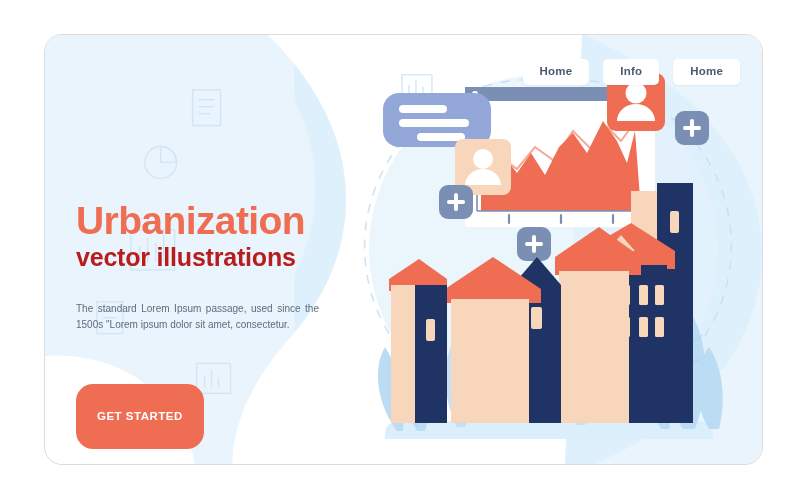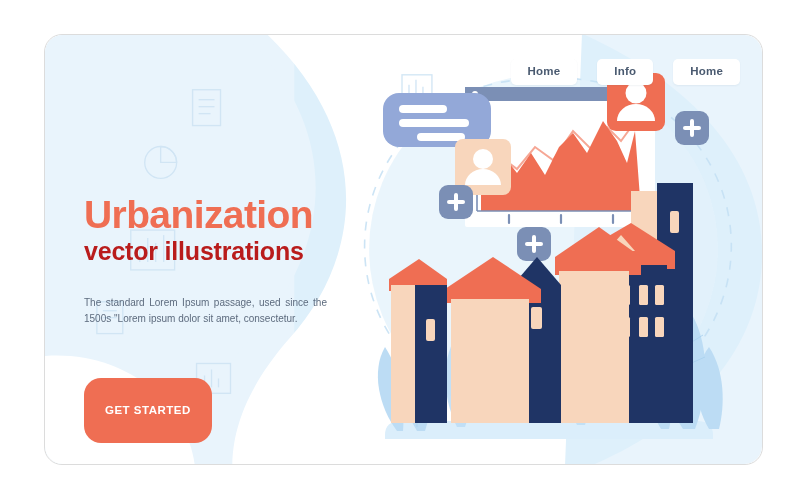--- a/index.html
+++ b/index.html
@@ -17,32 +17,32 @@
     width:719px; height:431px;
     border-radius:18px;
     background:#ffffff;
     border:1px solid #dcdcdc;
     overflow:hidden;
   }
   .bg-layer { position:absolute; inset:0; overflow:hidden; }
   .bg-layer svg { position:absolute; inset:0; width:100%; height:100%; display:block; }
 
   
-  .nav { position:absolute; top:24px; right:22px; display:flex; gap:20px; z-index:40; }
+  .nav { position:absolute; top:24px; right:22px; display:flex; gap:14px; z-index:40; }
   .nav-btn {
     background:#ffffff; color:#4a5a70;
     font-size:11.5px; font-weight:bold;
     border:none; border-radius:5px;
     padding:7px 17px; cursor:pointer;
     letter-spacing:.2px; line-height:1;
     box-shadow:0 1px 2px rgba(60,80,110,.07);
   }
 
   
-  .copy { position:absolute; left:31px; top:160px; width:278px; z-index:30;margin-left:8px; }
+  .copy { position:absolute; left:31px; top:166px; width:278px; z-index:30; }
   .headline {
     font-size:39px; font-weight:bold; color:#ef6e53;
     letter-spacing:-0.6px; line-height:1.0; white-space:nowrap;
   }
   .subhead {
     font-size:25px; color:#b91c1c; font-weight:bold;
     letter-spacing:-0.2px; margin-top:4px; line-height:1.1;
   }
   .body-copy {
     margin-top:29px; width:243px;

